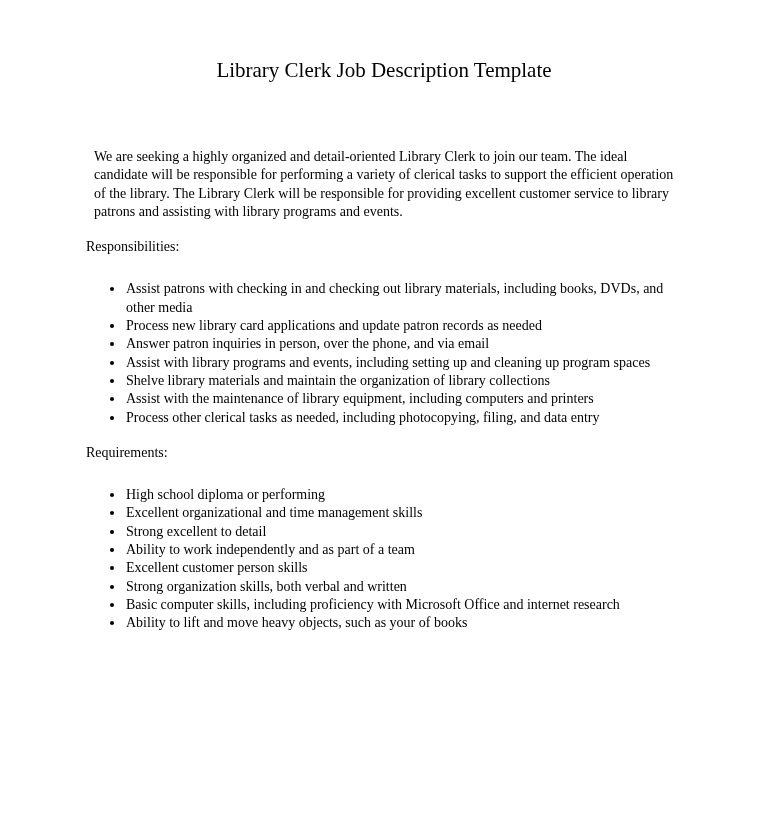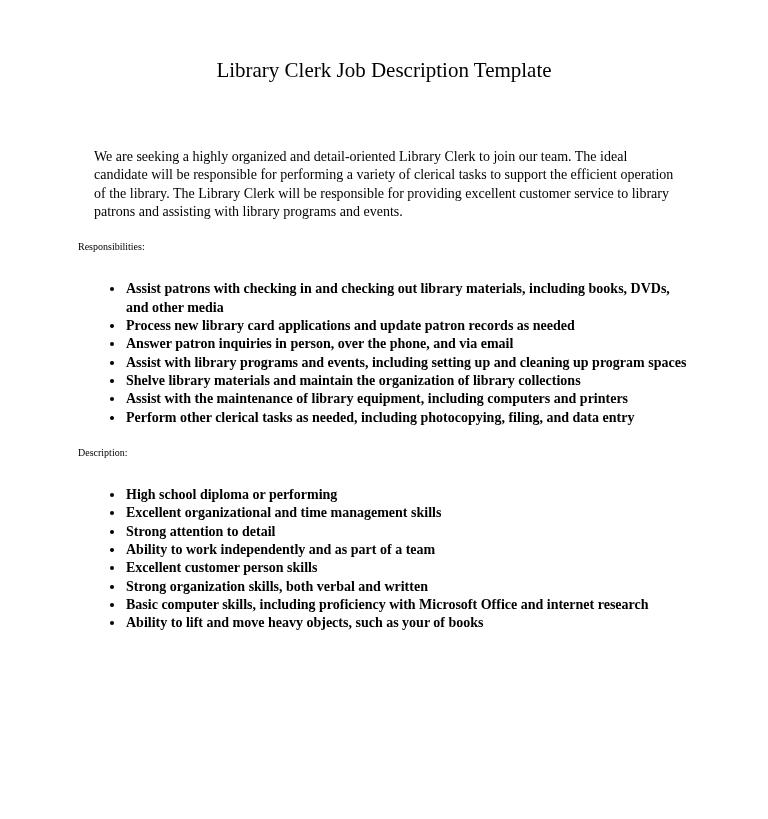--- a/index.html
+++ b/index.html
@@ -27,35 +27,34 @@
     font-weight: normal;
     text-align: center;
     margin: 0 0 64px 0;
   }
   .para {
     font-size: 14px;
     line-height: 18.3px;
     margin: 16px;
   }
   .section-heading {
-    font-size: 10px;
+    font-size: 14px;
     line-height: 18.3px;
-    margin: 17px 0 0 0;
+    margin: 17px 0 0 8px;
   }
   ul.bullet-list {
     margin: 24px 0 0 0;
     padding: 0 0 0 47px;
     list-style-type: disc;
     list-style-position: outside;
   }
   ul.bullet-list li {
     font-size: 14px;
     line-height: 18.3px;
     padding-left: 1px;
-    font-weight: bold;
   }
   .closing {
     margin-top: 17px;
   }
 </style>
 </head>
 <body>
 
 <div class="page">
 
@@ -65,29 +64,29 @@
 
   <p class="section-heading">Responsibilities:</p>
 
   <ul class="bullet-list">
     <li>Assist patrons with checking in and checking out library materials, including books, DVDs, and other media</li>
     <li>Process new library card applications and update patron records as needed</li>
     <li>Answer patron inquiries in person, over the phone, and via email</li>
     <li>Assist with library programs and events, including setting up and cleaning up program spaces</li>
     <li>Shelve library materials and maintain the organization of library collections</li>
     <li>Assist with the maintenance of library equipment, including computers and printers</li>
-    <li>Perform other clerical tasks as needed, including photocopying, filing, and data entry</li>
+    <li>Process other clerical tasks as needed, including photocopying, filing, and data entry</li>
   </ul>
 
-  <p class="section-heading">Description:</p>
+  <p class="section-heading">Requirements:</p>
 
   <ul class="bullet-list">
     <li>High school diploma or performing</li>
     <li>Excellent organizational and time management skills</li>
-    <li>Strong attention to detail</li>
+    <li>Strong excellent to detail</li>
     <li>Ability to work independently and as part of a team</li>
     <li>Excellent customer person skills</li>
     <li>Strong organization skills, both verbal and written</li>
     <li>Basic computer skills, including proficiency with Microsoft Office and internet research</li>
     <li>Ability to lift and move heavy objects, such as your of books</li>
   </ul>
 
 
 </div>
 

